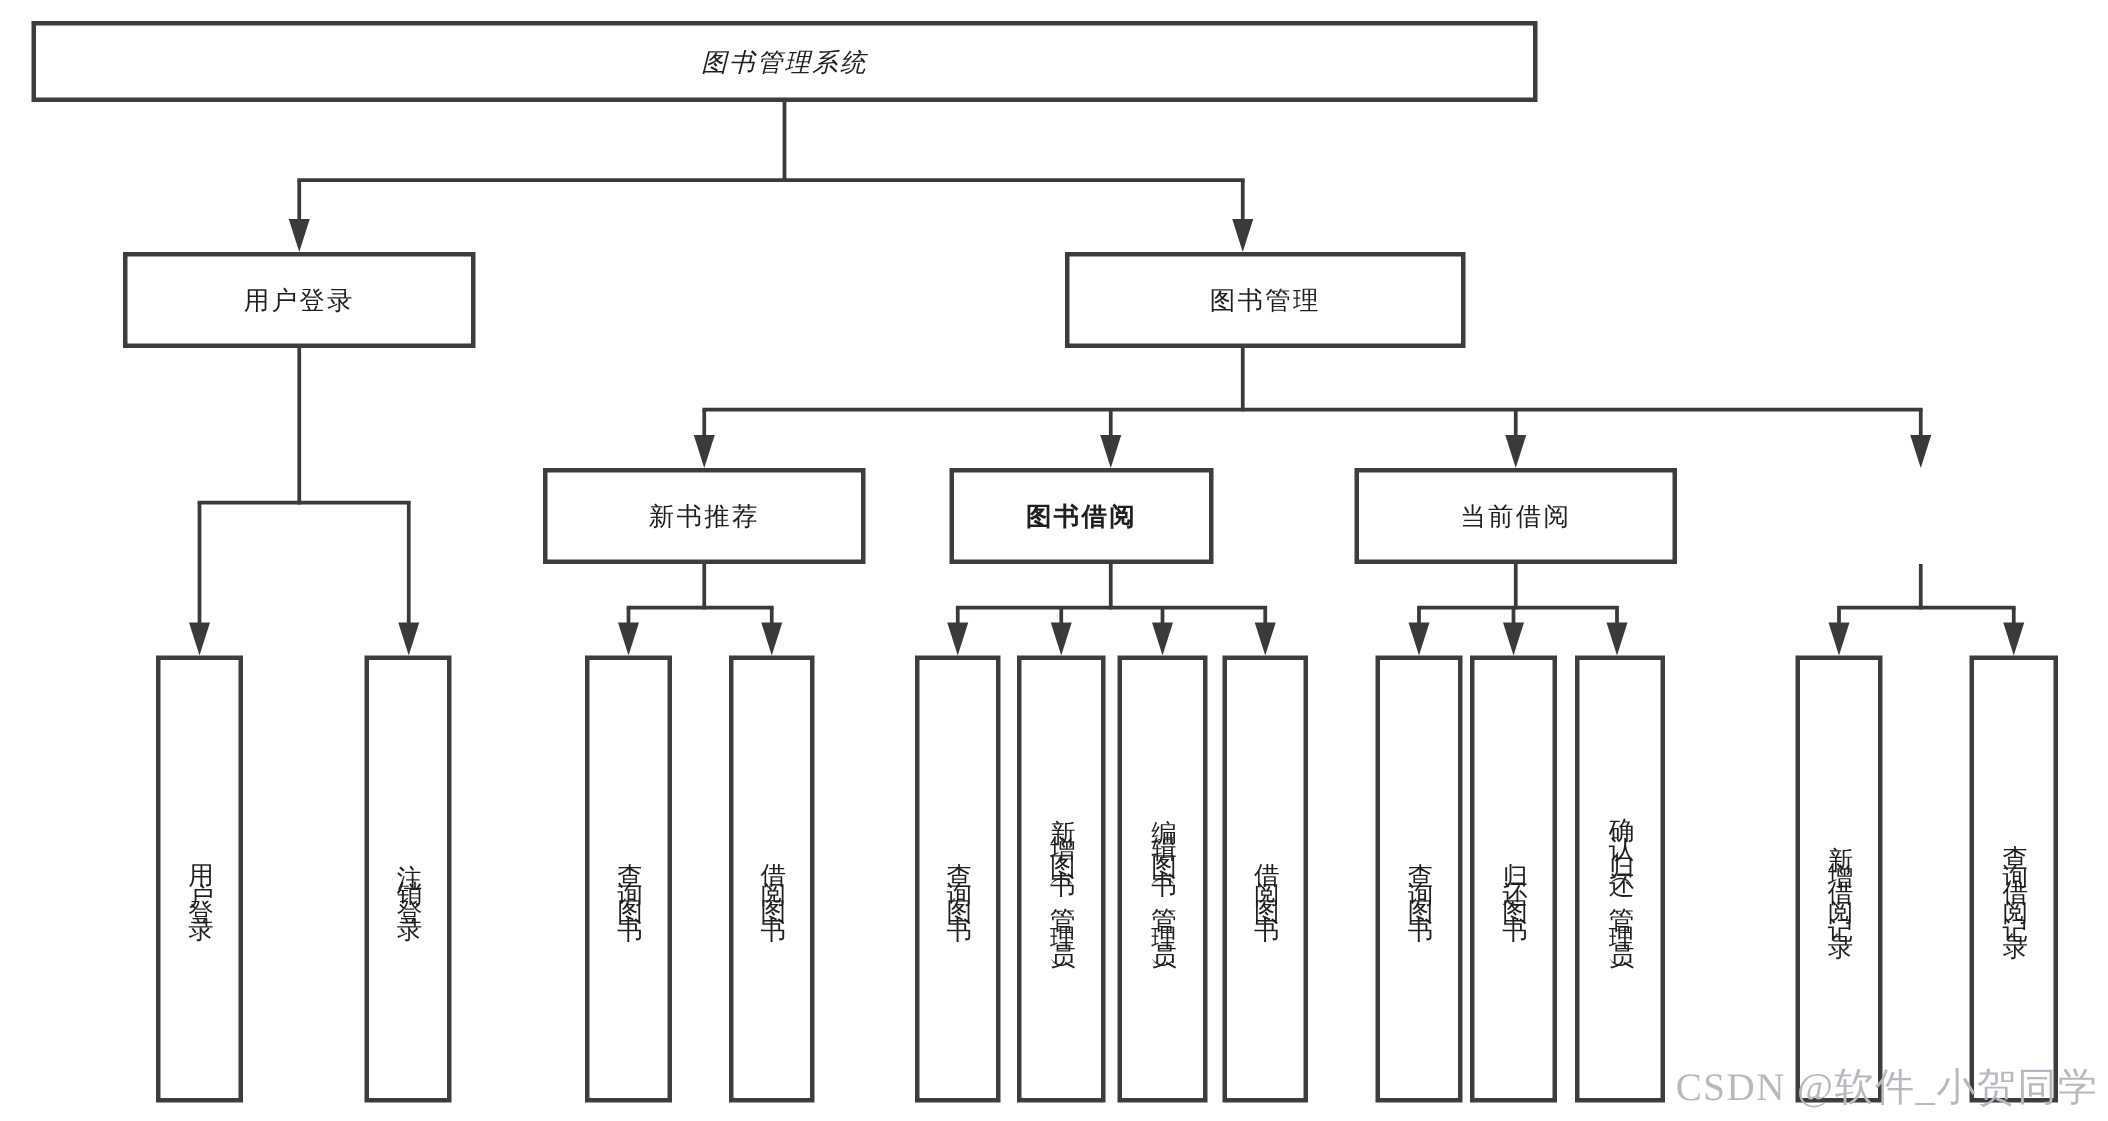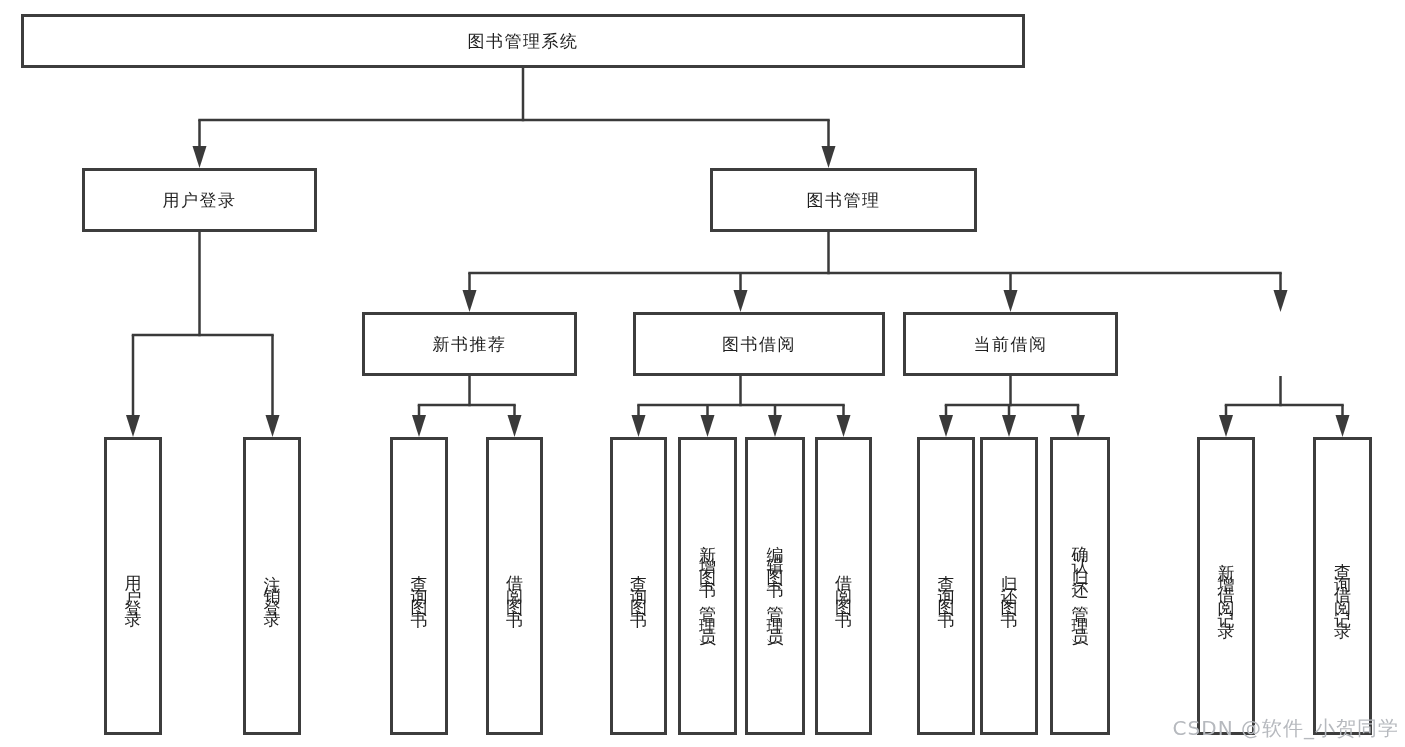--- a/index.html
+++ b/index.html
@@ -39,24 +39,25 @@
     line-height:1;
   }
   #connectors{
     position:absolute;left:0;top:0;z-index:1;
   }
   #connectors line{stroke:var(--line);stroke-width:2.5;}
   #connectors polygon{fill:var(--line);stroke:none;}
   #watermark{
     position:absolute;
     right:6px;bottom:5px;
-    font-size:20px;
+    font-size:26px;
     letter-spacing:1px;
     color:var(--wm);
     z-index:3;
+    font-family:Liberation Serif, serif;
   }
 </style>
 </head>
 <body>
 
 <div id="stage">
 
   <svg id="connectors" width="1405" height="747" viewBox="0 0 1405 747">
     <g>
       <line x1="523" y1="68" x2="523" y2="121.25"></line>
@@ -119,27 +120,27 @@
     <g>
       <line x1="1280.5" y1="376" x2="1280.5" y2="406.25"></line>
       <line x1="1224.75" y1="405" x2="1343.75" y2="405"></line>
       <line x1="1226" y1="405" x2="1226" y2="417"></line>
       <polygon points="1219,415 1233,415 1226,437"></polygon>
       <line x1="1342.5" y1="405" x2="1342.5" y2="417"></line>
       <polygon points="1335.5,415 1349.5,415 1342.5,437"></polygon>
     </g>
   </svg>
 
-  <div class="box" style="left:21px;top:14px;width:1004px;height:54px;">图书管理系统</div>
+  <div class="box" style="left:21px;top:14px;width:1004px;height:54px;font-style:italic;">图书管理系统</div>
 
   <div class="box" style="left:82px;top:168px;width:235px;height:64px;">用户登录</div>
   <div class="box" style="left:710px;top:168px;width:267px;height:64px;">图书管理</div>
 
   <div class="box" style="left:362px;top:312px;width:215px;height:64px;text-align:center;">新书推荐</div>
-  <div class="box" style="left:633px;top:312px;width:252px;height:64px;">图书借阅</div>
+  <div class="box" style="left:633px;top:312px;width:176px;height:64px;font-weight:bold;">图书借阅</div>
   <div class="box" style="left:903px;top:312px;width:215px;height:64px;text-align:center;">当前借阅</div>
 
   <div class="box vbox" style="left:104px;top:437px;width:58px;height:298px;">用户登录</div>
   <div class="box vbox" style="left:243px;top:437px;width:58px;height:298px;">注销登录</div>
 
   <div class="box vbox" style="left:390px;top:437px;width:58px;height:298px;">查询图书</div>
   <div class="box vbox" style="left:486px;top:437px;width:57px;height:298px;">借阅图书</div>
 
   <div class="box vbox" style="left:610px;top:437px;width:57px;height:298px;">查询图书</div>
   <div class="box vbox" style="left:678px;top:437px;width:59px;height:298px;">新增图书（管理员）</div>

